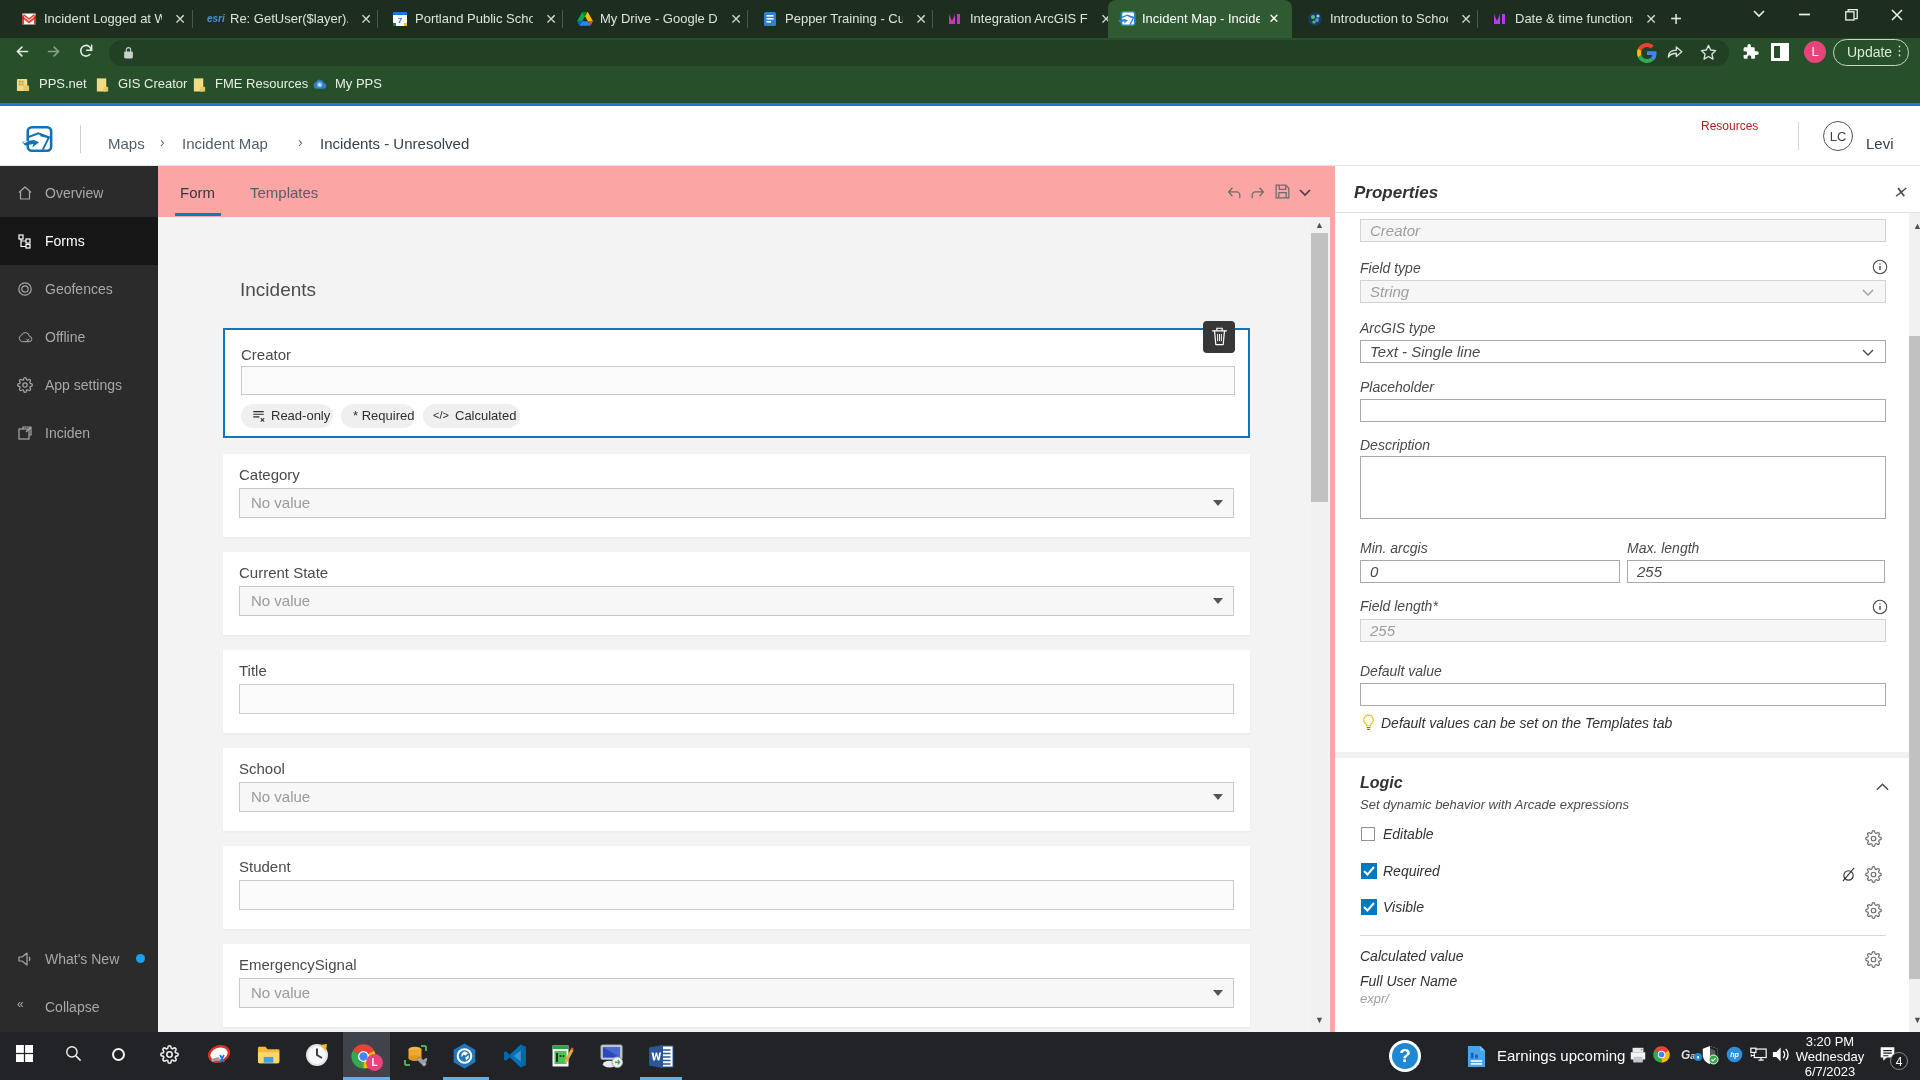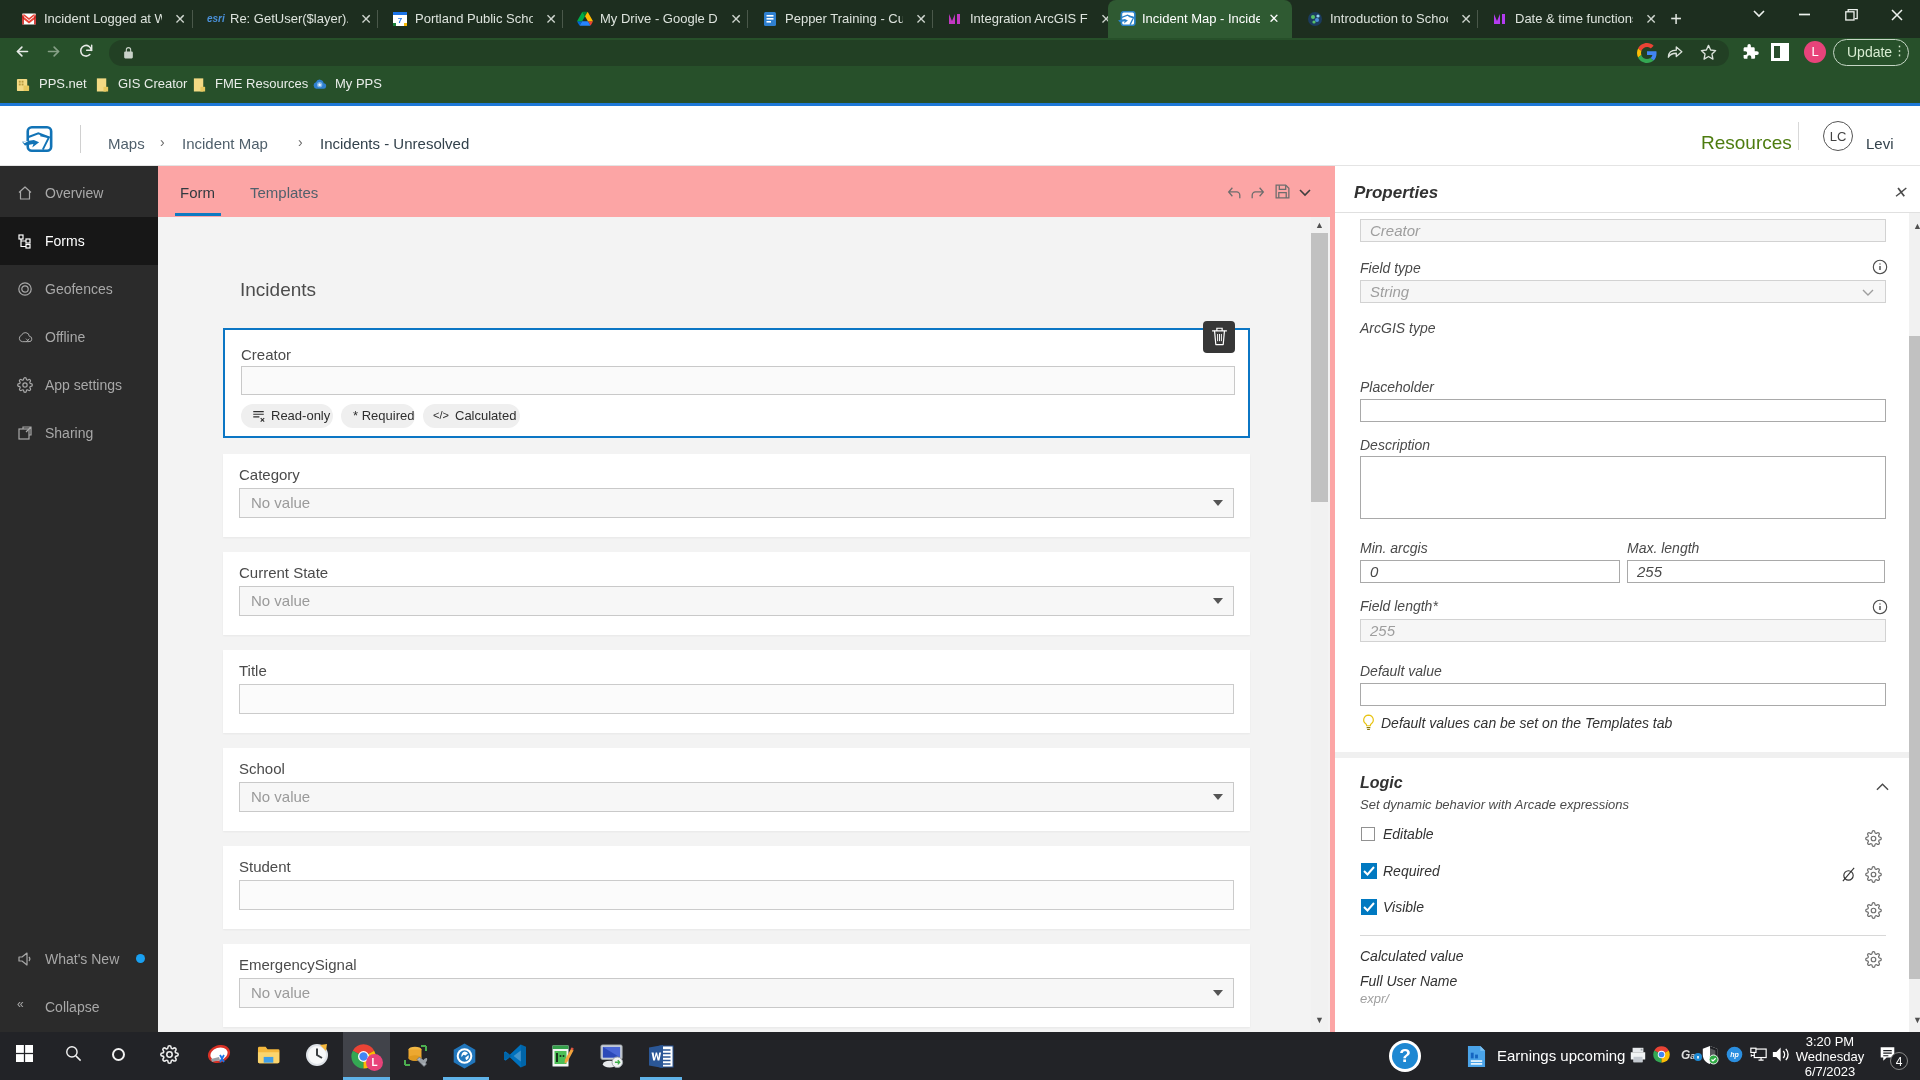--- a/index.html
+++ b/index.html
@@ -229,21 +229,21 @@
       <path fill="none" stroke="#1173b6" stroke-width="2.4" d="M22.5 11.5l10.5 2.5-7.5 15"></path>
       <path fill="#1173b6" d="M0 19.5l14.5-2.2 6.5 2.7-8.5 6.5 1.5-4.5-10.5 2z"></path>
       <path fill="#fff" d="M0.5 19.3l7.5-1.1-4.8 3.1z"></path>
     </svg>
   <div style="position:absolute;left:80px;top:19px;width:1px;height:28px;background:#d0d0d0"></div>
   <span style="position:absolute;left:108px;top:29px;font-size:15px;color:#4f5f6b">Maps</span>
   <span style="position:absolute;left:160px;top:28px;font-size:14px;color:#6a6a6a">›</span>
   <span style="position:absolute;left:182px;top:29px;font-size:15px;color:#4f5f6b">Incident Map</span>
   <span style="position:absolute;left:298px;top:28px;font-size:14px;color:#6a6a6a">›</span>
   <span style="position:absolute;left:320px;top:29px;font-size:15px;color:#33424c">Incidents - Unresolved</span>
-  <span style="position:absolute;left:1701px;top:26px;font-size:19px;color:#4d7c0f">Resources</span>
+  <span style="position:absolute;left:1701px;top:13px;font-size:12px;color:#b91c1c">Resources</span>
   <div style="position:absolute;left:1798px;top:16px;width:1px;height:28px;background:#d8d8d8"></div>
   <div style="position:absolute;left:1823px;top:15px;width:30px;height:30px;border-radius:50%;border:1px solid #555;color:#424242;font-size:13px;text-align:center;line-height:30px">LC</div>
   <span style="position:absolute;left:1866px;top:29px;font-size:15px;color:#33424c">Levi</span>
 </div>
 <div class="abs" id="sidebar">
   <div class="sbitem" style="top:3px">
     <svg class="ic" viewBox="0 0 16 16" fill="none" stroke="#a8a8a8" stroke-width="1.2">
         <path d="M2 7.5L8 2l6 5.5M3.5 6.5V14h9V6.5" stroke-linejoin="round"></path>
       </svg>
     <span class="tx">Overview</span>
@@ -276,21 +276,21 @@
         <circle cx="12" cy="12" r="3.2"></circle>
         <path d="M19.4 15a1.65 1.65 0 0 0 .33 1.82l.06.06a2 2 0 1 1-2.83 2.83l-.06-.06a1.65 1.65 0 0 0-1.82-.33 1.65 1.65 0 0 0-1 1.51V21a2 2 0 1 1-4 0v-.09A1.65 1.65 0 0 0 9 19.4a1.65 1.65 0 0 0-1.82.33l-.06.06a2 2 0 1 1-2.83-2.83l.06-.06a1.65 1.65 0 0 0 .33-1.82 1.65 1.65 0 0 0-1.51-1H3a2 2 0 1 1 0-4h.09A1.65 1.65 0 0 0 4.6 9a1.65 1.65 0 0 0-.33-1.82l-.06-.06a2 2 0 1 1 2.83-2.83l.06.06a1.65 1.65 0 0 0 1.82.33H9a1.65 1.65 0 0 0 1-1.51V3a2 2 0 1 1 4 0v.09a1.65 1.65 0 0 0 1 1.51 1.65 1.65 0 0 0 1.82-.33l.06-.06a2 2 0 1 1 2.83 2.83l-.06.06a1.65 1.65 0 0 0-.33 1.82V9a1.65 1.65 0 0 0 1.51 1H21a2 2 0 1 1 0 4h-.09a1.65 1.65 0 0 0-1.51 1z"></path>
       </svg>
     <span class="tx">App settings</span>
   </div>
   <div class="sbitem" style="top:243px">
     <svg class="ic" viewBox="0 0 16 16" fill="none" stroke="#a8a8a8" stroke-width="1.2">
         <rect x="2" y="4" width="10" height="10"></rect>
         <path d="M6 4V2h8v8h-2M9 7l5-5M10.5 2H14v3.5"></path>
       </svg>
-    <span class="tx">Sharing</span>
+    <span class="tx">Inciden</span>
   </div>
   <div class="sbitem" style="top:769px">
     <svg class="ic" viewBox="0 0 16 16" fill="none" stroke="#a8a8a8" stroke-width="1.2">
         <path d="M2 6v4h3l5 4V2L5 6H2z" stroke-linejoin="round"></path>
         <path d="M12 6a3 3 0 0 1 0 4"></path>
       </svg>
     <span class="tx">What's New</span>
     <span style="position:absolute;left:136px;top:19px;width:9px;height:9px;border-radius:50%;background:#19a0f1"></span>
   </div>
   <div class="sbitem" style="top:817px">
@@ -386,20 +386,23 @@
   <div class="pinput pdis" style="top:53px">Creator</div>
   <span class="plabel" style="left:25px;top:94px">Field type</span>
   <svg style="position:absolute;left:537px;top:93px;width:16px;height:16px" viewBox="0 0 16 16" fill="none" stroke="#4a4a4a" stroke-width="1.1">
       <circle cx="8" cy="8" r="6.7"></circle>
       <path d="M8 7v4M8 4.6v1" stroke-width="1.4"></path>
     </svg>
   <div class="pinput pdis" style="top:114px">String<svg style="position:absolute;right:11px;top:8px;width:12px;height:8px" viewBox="0 0 12 8" fill="none" stroke="#9e9e9e" stroke-width="1.4">
         <path d="M1 1l5 5 5-5"></path>
       </svg></div>
   <span class="plabel" style="left:25px;top:154px">ArcGIS type</span>
+  <div class="pinput" style="top:174px">Text - Single line<svg style="position:absolute;right:11px;top:8px;width:12px;height:8px" viewBox="0 0 12 8" fill="none" stroke="#4a4a4a" stroke-width="1.4">
+        <path d="M1 1l5 5 5-5"></path>
+      </svg></div>
   <span class="plabel" style="left:25px;top:213px">Placeholder</span>
   <div class="pinput" style="top:233px"></div>
   <span class="plabel" style="left:25px;top:271px">Description</span>
   <div class="pinput" style="top:290px;height:63px"></div>
   <span class="plabel" style="left:25px;top:374px">Min. arcgis</span>
   <div class="pinput" style="top:394px;width:260px">0</div>
   <span class="plabel" style="left:292px;top:374px">Max. length</span>
   <div class="pinput" style="left:292px;top:394px;width:258px">255</div>
   <span class="plabel" style="left:25px;top:432px">Field length*</span>
   <svg style="position:absolute;left:537px;top:433px;width:16px;height:16px" viewBox="0 0 16 16" fill="none" stroke="#4a4a4a" stroke-width="1.1">

